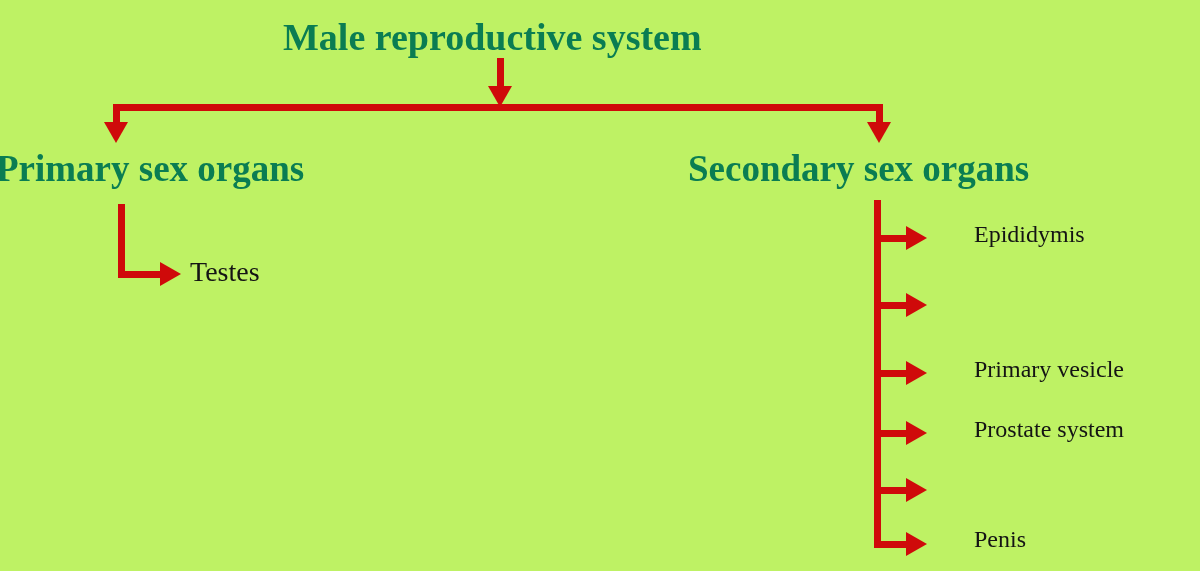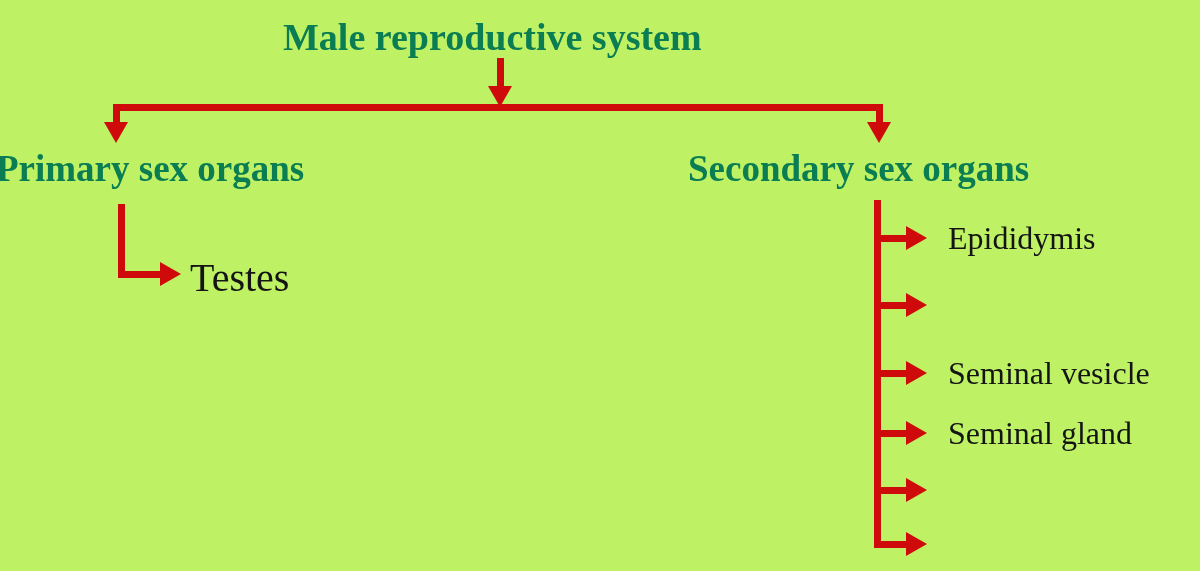--- a/index.html
+++ b/index.html
@@ -42,26 +42,26 @@
     font-size: 37px;
   }
   #secondary-label {
     left: 688px;
     top: 150px;
     font-size: 37px;
   }
   #testes-label {
     left: 190px;
     top: 258px;
-    font-size: 40px;
+    font-size: 28px;
   }
 
   .leaf-label {
-    font-size: 32px;
-    left: 948px;
+    font-size: 24px;
+    left: 974px;
   }
 
   
   .seg {
     position: absolute;
     background: #cf0a0a;
   }
   .vseg { width: 7px; }
   .hseg { height: 7px; }
 
@@ -113,25 +113,26 @@
 
   <div class="seg hseg" style="left:874px; top:235px; width:38px;"></div>
   <div class="arrow-right" style="left:906px; top:226px;"></div>
   <div class="node black leaf-label" style="top:222px;">Epididymis</div>
 
   <div class="seg hseg" style="left:874px; top:302px; width:38px;"></div>
   <div class="arrow-right" style="left:906px; top:293px;"></div>
 
   <div class="seg hseg" style="left:874px; top:370px; width:38px;"></div>
   <div class="arrow-right" style="left:906px; top:361px;"></div>
-  <div class="node black leaf-label" style="top:357px;">Seminal vesicle</div>
+  <div class="node black leaf-label" style="top:357px;">Primary vesicle</div>
 
   <div class="seg hseg" style="left:874px; top:430px; width:38px;"></div>
   <div class="arrow-right" style="left:906px; top:421px;"></div>
-  <div class="node black leaf-label" style="top:417px;">Seminal gland</div>
+  <div class="node black leaf-label" style="top:417px;">Prostate system</div>
 
   <div class="seg hseg" style="left:874px; top:487px; width:38px;"></div>
   <div class="arrow-right" style="left:906px; top:478px;"></div>
 
   <div class="seg hseg" style="left:874px; top:541px; width:38px;"></div>
   <div class="arrow-right" style="left:906px; top:532px;"></div>
+  <div class="node black leaf-label" style="top:527px;">Penis</div>
 
 </div>
 
 </body></html>

